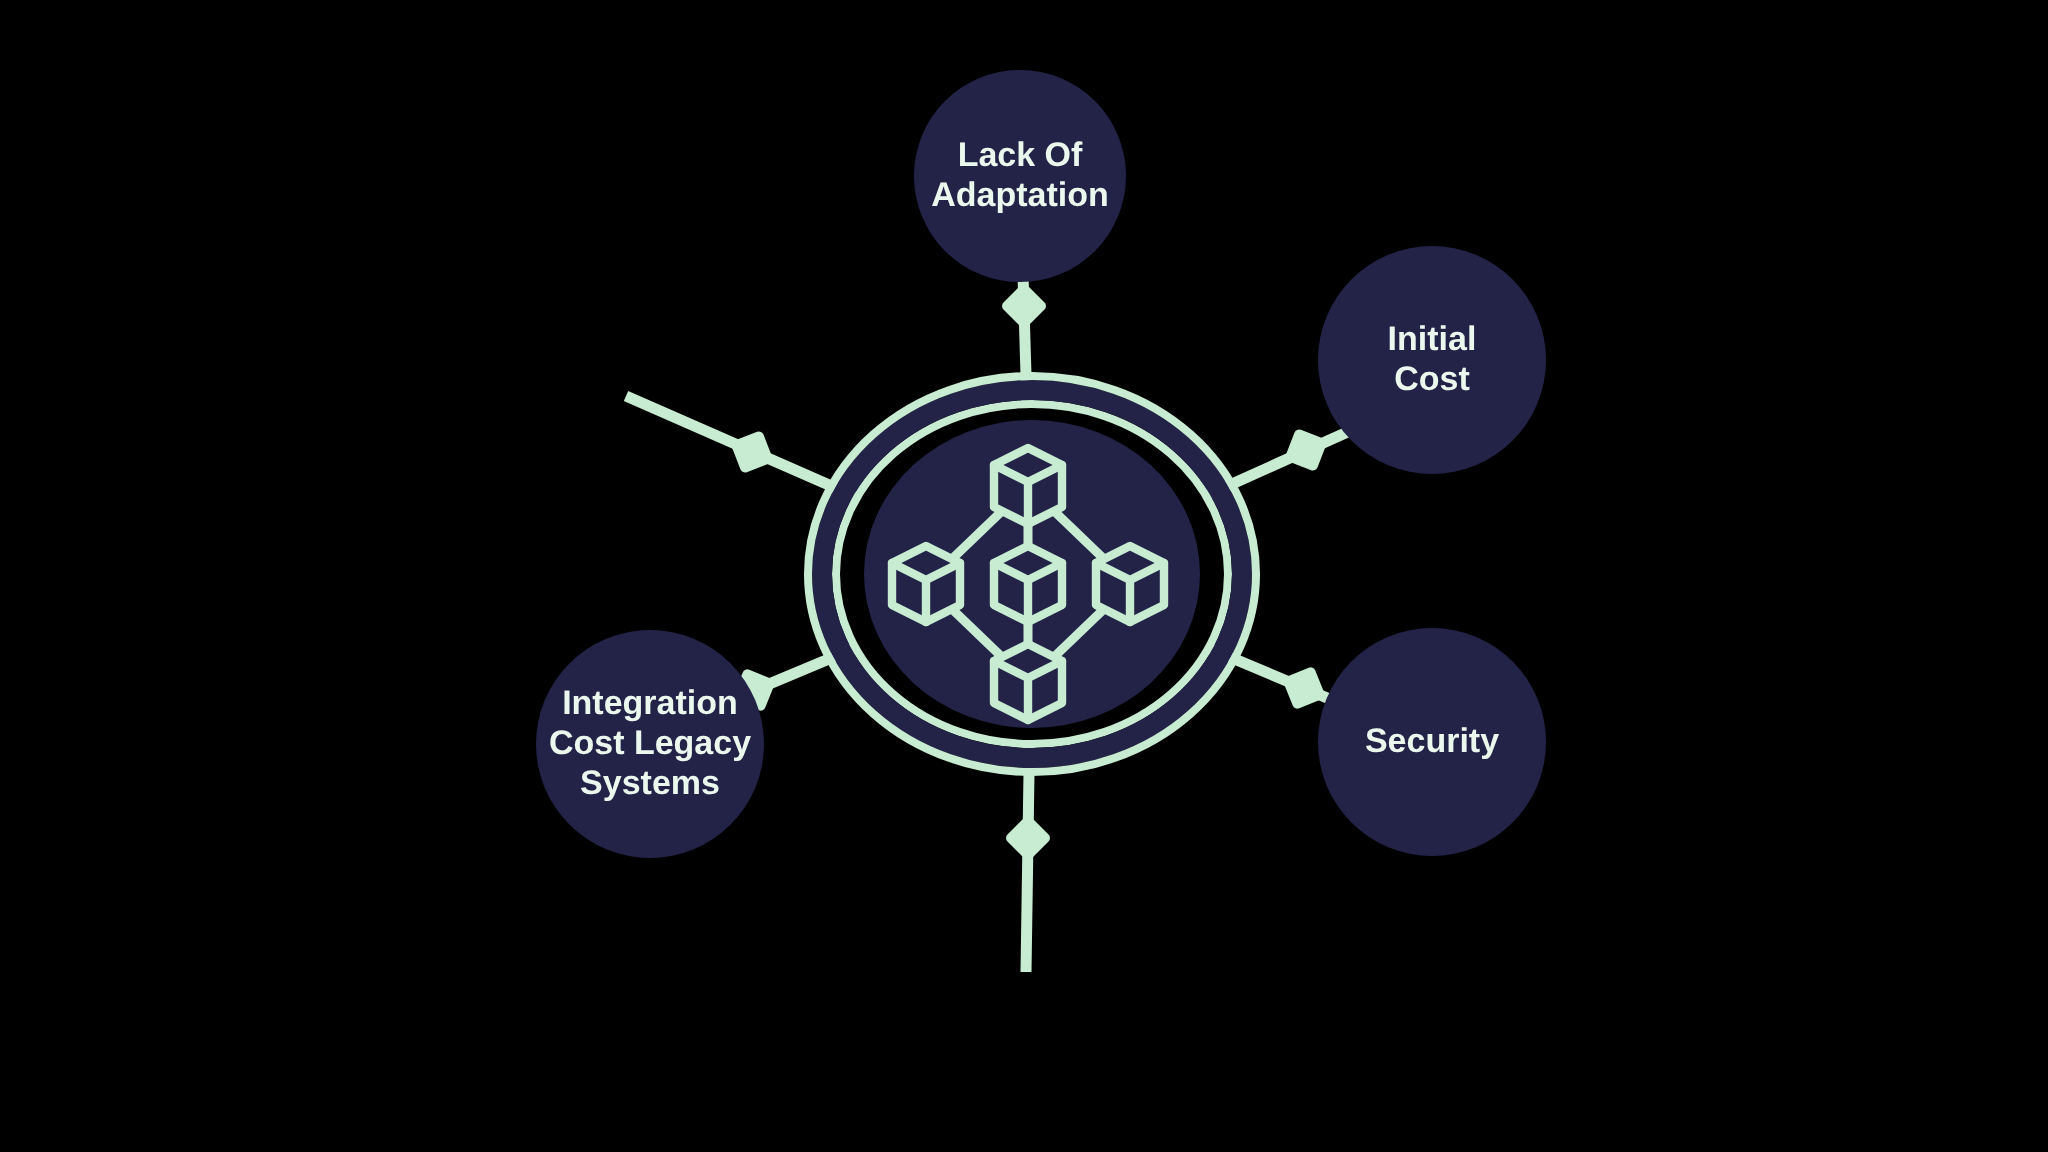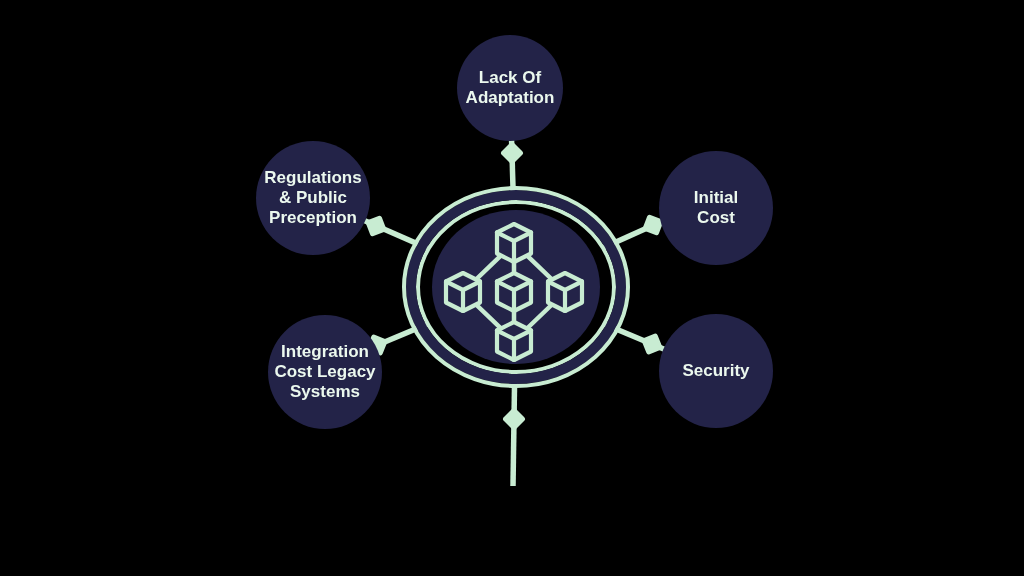--- a/index.html
+++ b/index.html
@@ -98,21 +98,21 @@
     </g>
   </svg>
 
   <div class="node" style="left:457px;top:35px;width:106px;height:106px;">
     <div class="node-label">
       <span>Lack Of</span>
       <span>Adaptation</span>
     </div>
   </div>
 
-  <div class="node" style="left:659px;top:151px;width:114px;height:114px;">
+  <div class="node" style="left:659px;top:123px;width:114px;height:114px;">
     <div class="node-label">
       <span>Initial</span>
       <span>Cost</span>
     </div>
   </div>
 
   <div class="node" style="left:659px;top:314px;width:114px;height:114px;">
     <div class="node-label">
       <span>Security</span>
     </div>
@@ -120,21 +120,14 @@
 
 
   <div class="node" style="left:256px;top:315px;width:114px;height:114px;margin-left:12px;">
     <div class="node-label">
       <span>Integration</span>
       <span>Cost Legacy</span>
       <span>Systems</span>
     </div>
   </div>
 
-  <div class="node" style="left:256px;top:141px;width:114px;height:114px;">
-    <div class="node-label">
-      <span>Regulations</span>
-      <span>&amp; Public</span>
-      <span>Preception</span>
-    </div>
-  </div>
 
 </div>
 
 </body></html>

